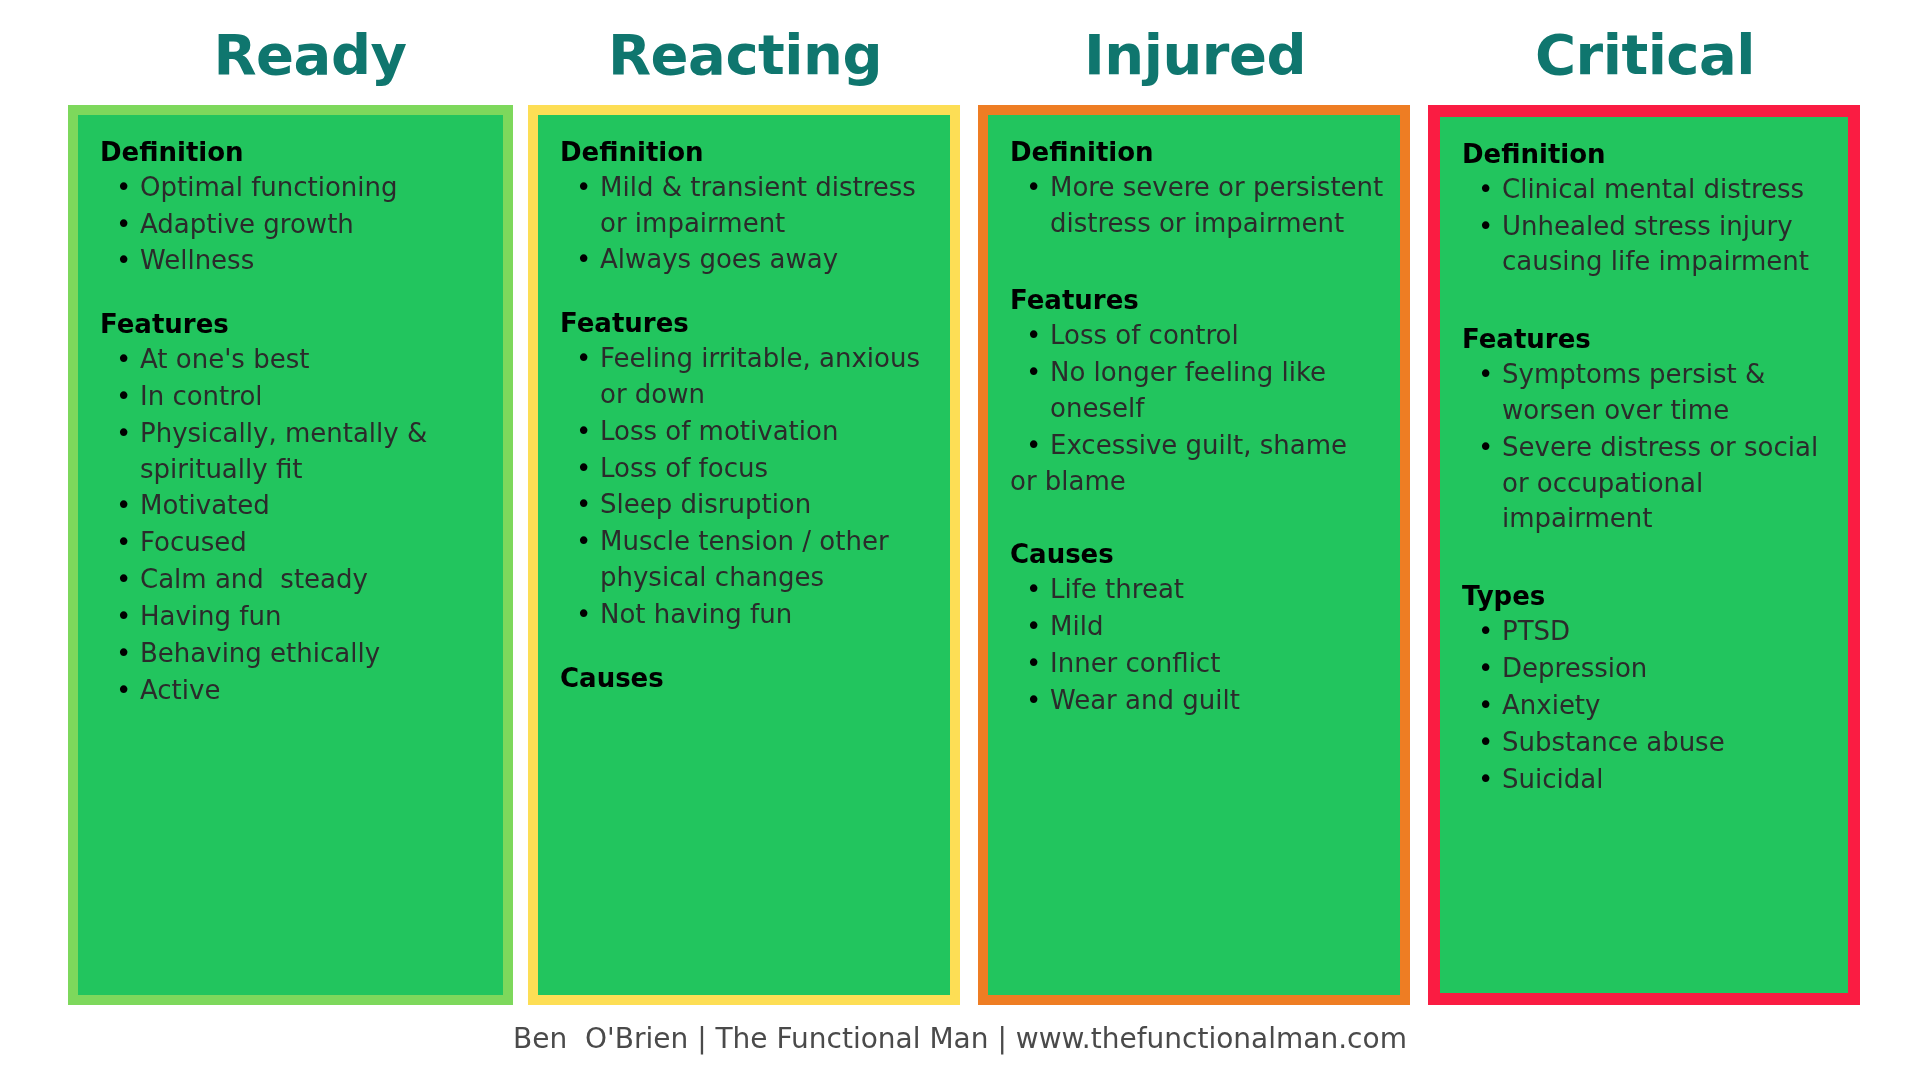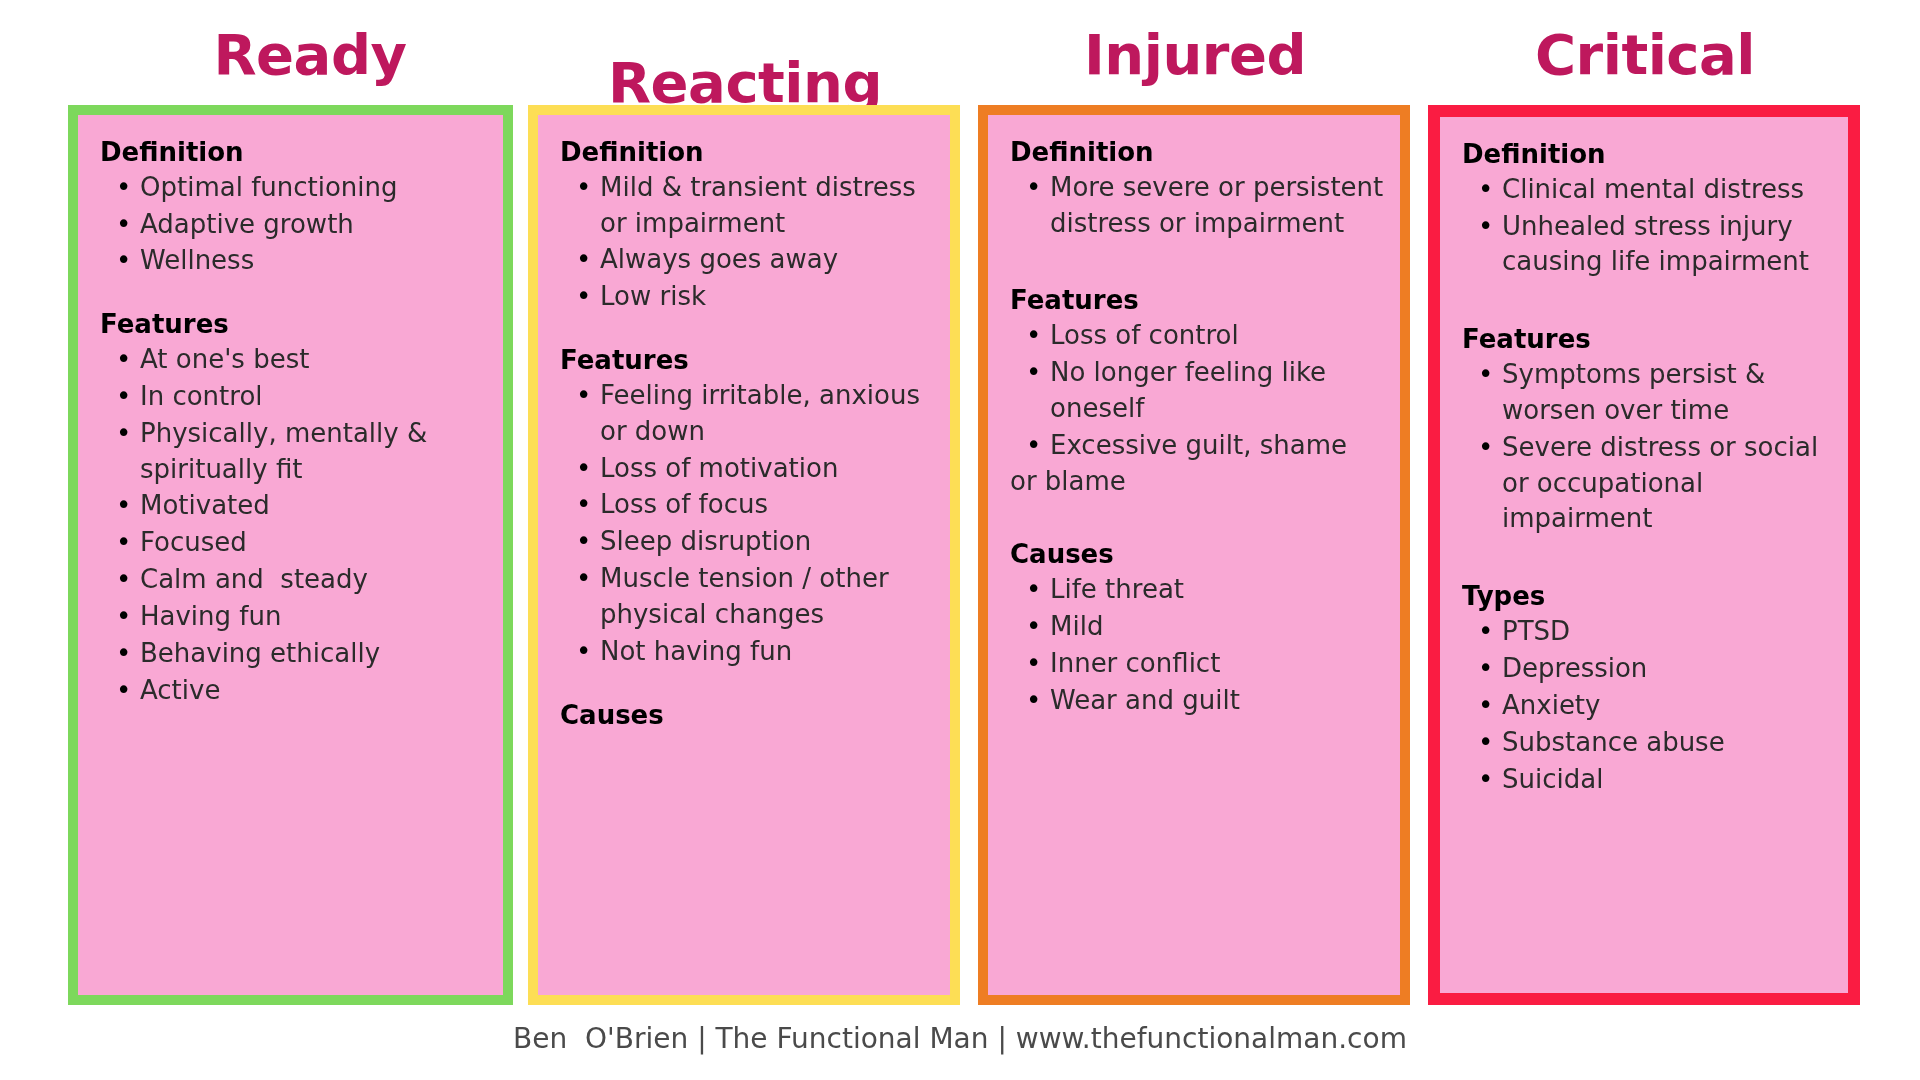--- a/index.html
+++ b/index.html
@@ -24,28 +24,28 @@
   .col-title {
     position: absolute;
     top: 16px;
     height: 78px;
     line-height: 78px;
     text-align: center;
     font-family: "DejaVu Sans", "Liberation Sans", sans-serif;
     font-weight: 700;
     font-size: 56px;
     letter-spacing: -0.5px;
-    color: #be185d;
+    color: #0f766e;
     white-space: nowrap;
   }
 
   
   .card {
     position: absolute;
-    background: #f9a8d4;
+    background: #22c55e;
     border-style: solid;
     border-width: 10px;
     padding: 22px 14px 14px 22px;
     overflow: hidden;
   }
 
   .card.green  { border-color: #7DD85C; }
   .card.yellow { border-color: #FDDE55; }
   .card.orange { border-color: #EE7D23; }
   .card.red    { border-color: #FA1C42; border-width: 12px; }
@@ -115,21 +115,21 @@
     white-space: pre;
   }
 </style>
 </head>
 <body>
 
 <div id="page">
 
   <div class="col-title" style="left:55px; width:510px;">Ready</div>
 
-  <div class="col-title" style="left:525px; width:440px;margin-top:28px;">Reacting</div>
+  <div class="col-title" style="left:525px; width:440px;">Reacting</div>
 
   <div class="col-title" style="left:975px; width:440px;">Injured</div>
 
   <div class="col-title" style="left:1425px; width:440px;">Critical</div>
 
   <div class="card green" style="left: 68px; top: 105px; width: 445px; height: 900px; border-color: rgb(125, 216, 92);">
 
     <div class="sec-block">
       <div class="sec-head">Definition</div>
       <ul class="bullets">
@@ -155,21 +155,20 @@
     </div>
   </div>
 
   <div class="card yellow" style="left: 528px; top: 105px; width: 432px; height: 900px; border-color: rgb(253, 222, 85);">
 
     <div class="sec-block">
       <div class="sec-head">Definition</div>
       <ul class="bullets">
         <li>Mild &amp; transient distress or impairment</li>
         <li>Always goes away</li>
-        <li>Low risk</li>
       </ul>
     </div>
 
     <div class="sec-block">
       <div class="sec-head">Features</div>
       <ul class="bullets">
         <li>Feeling irritable, anxious or down</li>
         <li>Loss of motivation</li>
         <li>Loss of focus</li>
         <li>Sleep disruption</li>

